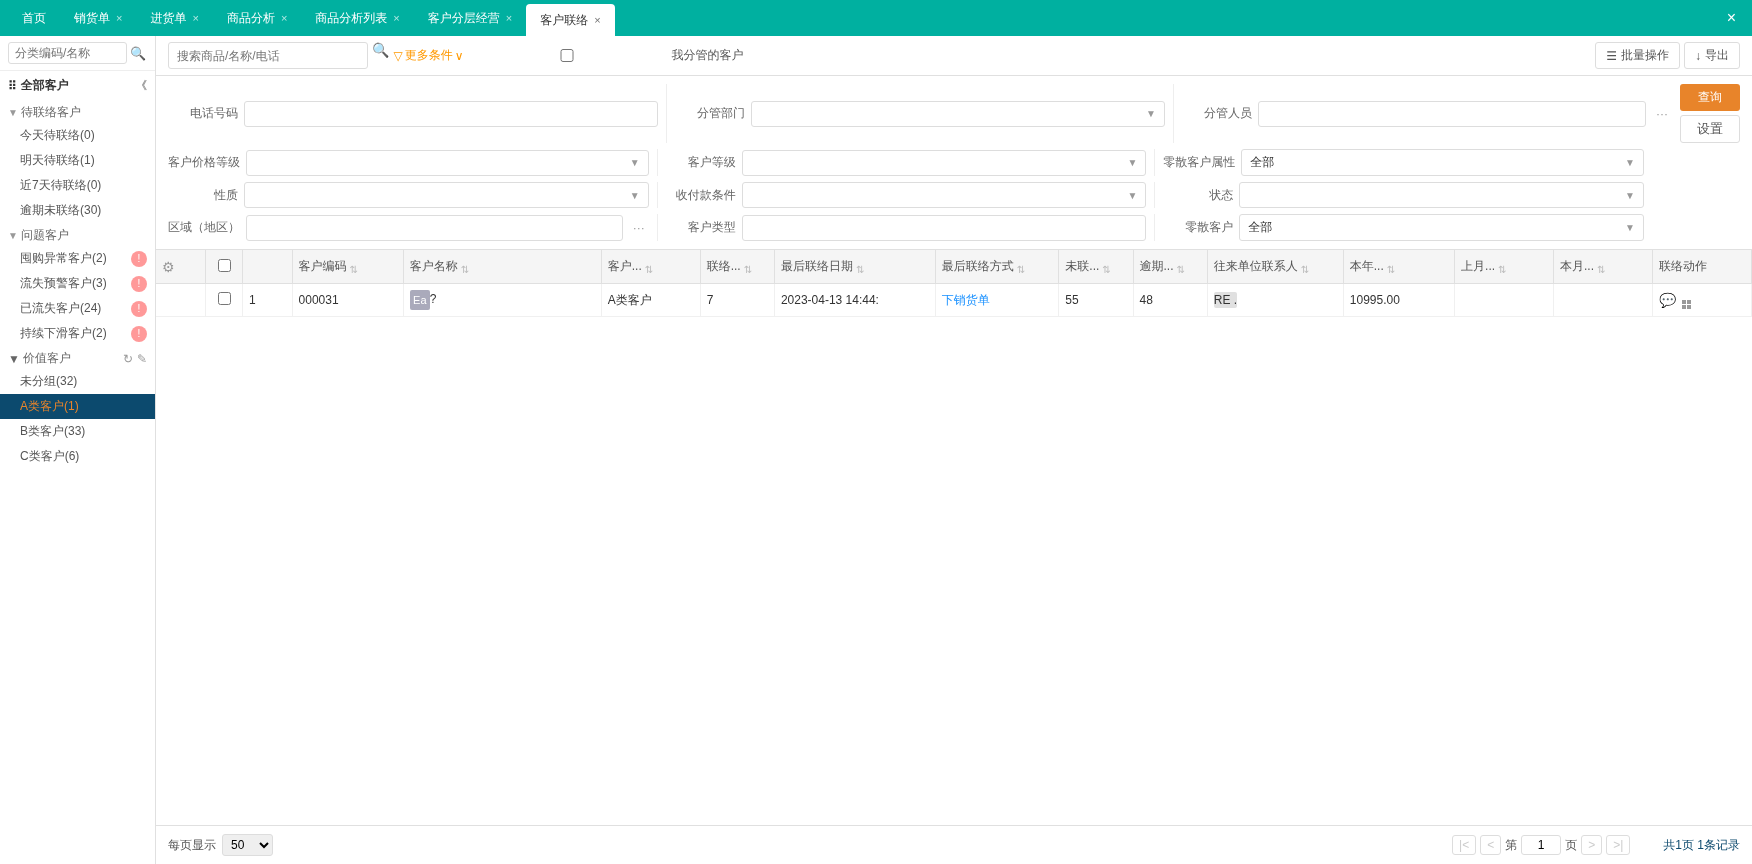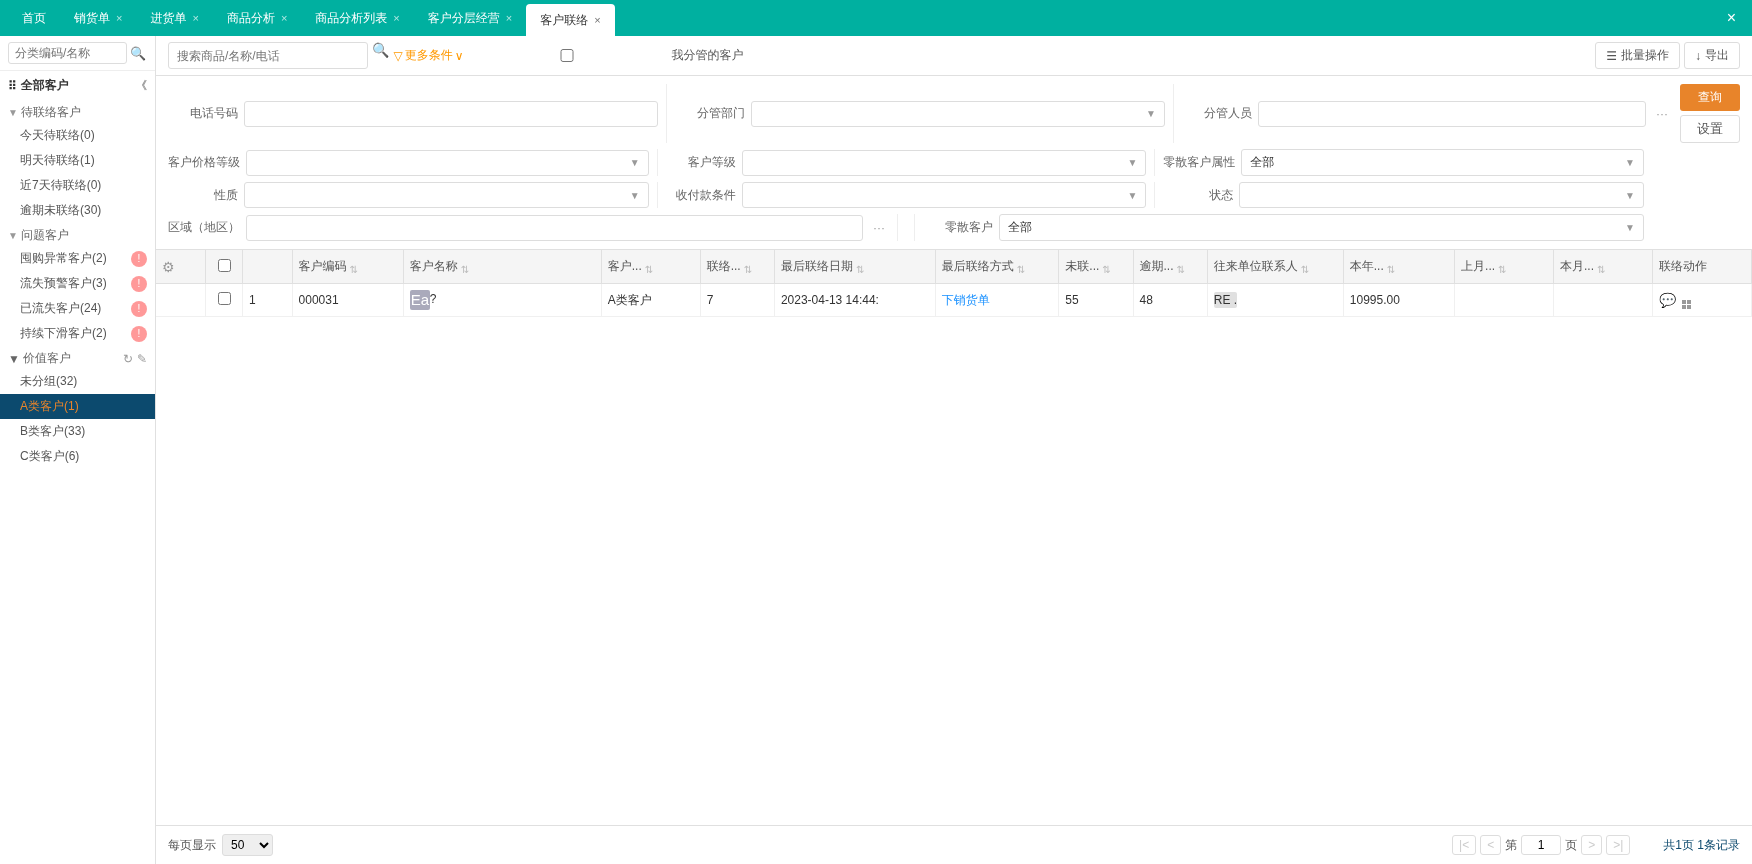--- a/index.html
+++ b/index.html
@@ -398,20 +398,24 @@
         <div style="width: calc(80px + 16px);"></div>
       </div>
 
       <div class="filter-row">
         <div class="filter-cell">
           <span class="filter-label">区域（地区）</span>
           <input class="filter-input" type="text" style="flex: 1 1 0%;">
           <span class="filter-more">···</span>
         </div>
         <div class="filter-divider"></div>
+        <div class="filter-cell">
+          <span class="filter-label">客户类型</span>
+          <input class="filter-input" type="text" style="flex: 1 1 0%;">
+        </div>
         <div class="filter-divider"></div>
         <div class="filter-cell">
           <span class="filter-label">零散客户</span>
           <div class="filter-select">
             <span>全部</span>
             <span class="arrow">▼</span>
           </div>
         </div>
         <div style="width: calc(80px + 16px);"></div>
       </div>
@@ -525,21 +529,21 @@
         </thead>
         <tbody id="table-body">
           <tr>
             <td></td>
             <td class="checkbox-col">
               <input type="checkbox" style="">
             </td>
             <td>1</td>
             <td>000031</td>
             <td>
-              <span style="display:inline-block;width:20px;height:20px;background:#aab;border-radius:2px;vertical-align:middle;font-size:15px;text-align:center;line-height:20px;color:white;">Ea</span><span>?</span>
+              <span style="display:inline-block;width:20px;height:20px;background:#aab;border-radius:2px;vertical-align:middle;font-size:11px;text-align:center;line-height:20px;color:white;">Ea</span><span>?</span>
             </td>
             <td>A类客户</td>
             <td>7</td>
             <td>2023-04-13 14:44:</td>
             <td>
               <span class="link-text">下销货单</span>
             </td>
             <td>55</td>
             <td>48</td>
             <td>

